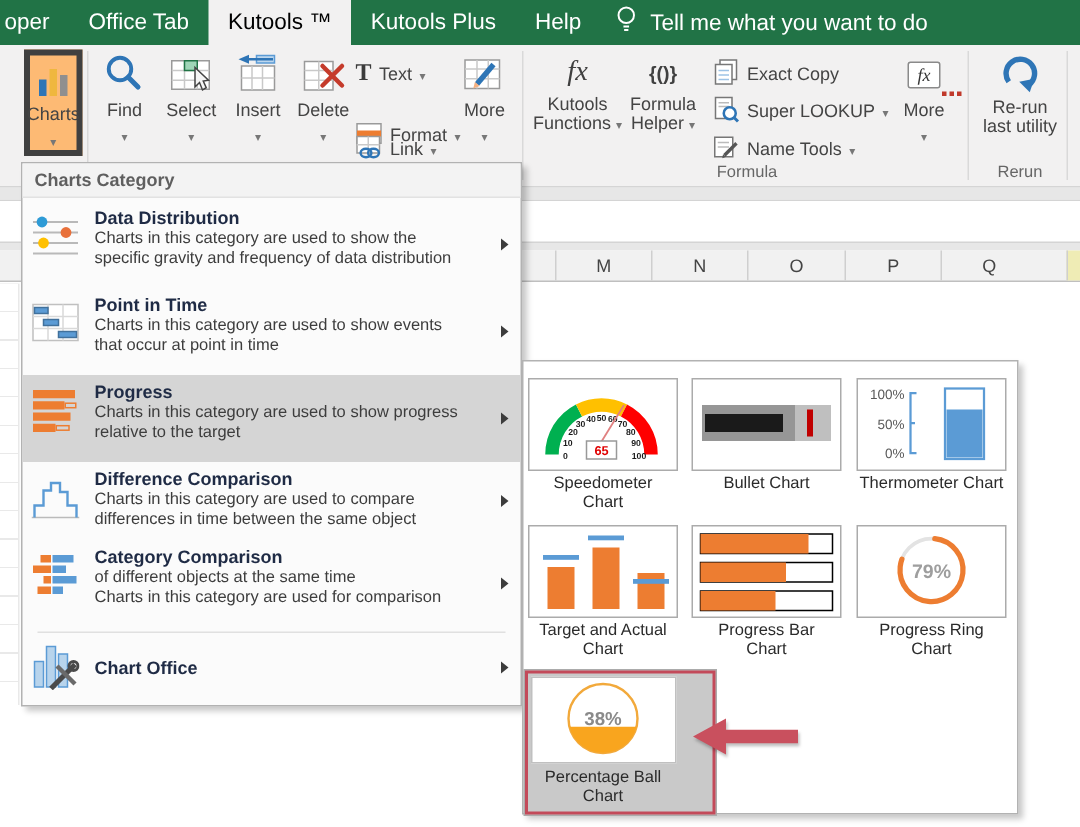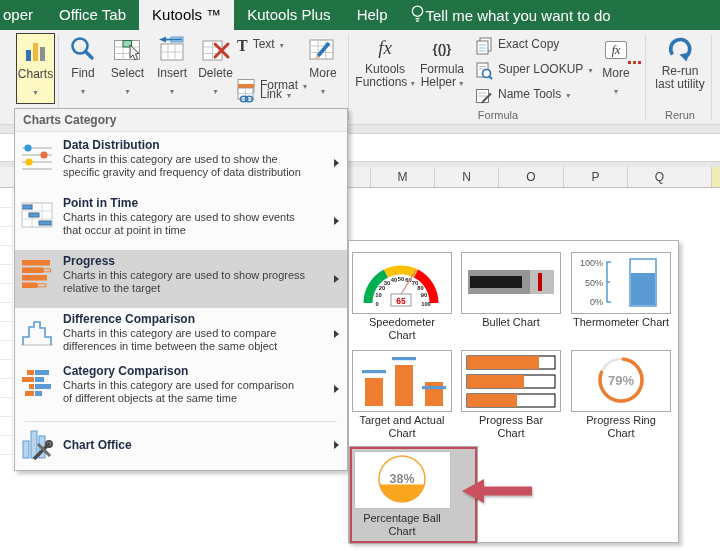--- a/index.html
+++ b/index.html
@@ -4,32 +4,32 @@
 <style>
   *{box-sizing:border-box;margin:0;padding:0}
   html,body{width:720px;height:551px}
   body{position:relative;font-family:"Liberation Sans",sans-serif;background:#fff;overflow:hidden;font-size:12px;color:#222}
 
   
   .titlebar{position:absolute;left:0;top:0;width:720px;height:30px;background:#217346;display:flex;color:#fff;font-size:15px;z-index:2}
   .tab{padding:0 13px;line-height:30px;white-space:nowrap;cursor:default}
   .tab.partial{padding-left:3px}
   .tab.active{background:#f2f1f1;color:#000000}
-  .tellme{display:flex;align-items:center;padding:0 10px}
+  .tellme{display:flex;align-items:center;gap:8px;padding:0 10px}
 
   
   .ribbon{position:absolute;left:0;top:30px;width:720px;height:95px;background:#f2f1f1;border-bottom:1px solid #d5d5d5;z-index:2}
   .rbtn{position:absolute;top:3px;height:71px;display:flex;flex-direction:column;align-items:center;color:#444;font-size:12px;cursor:default}
-  .rbtn.pressed{background:#fef9c3;border:1px solid #404040}
+  .rbtn.pressed{background:#fdba74;border:4px solid #404040}
   .ric{height:34px;display:flex;align-items:center;justify-content:center}
   .rlb{line-height:13px;text-align:center;white-space:nowrap}
   .chev{display:inline-block}
   .chev::after{content:"▾";font-size:8px;color:#777}
   .rbtn .chev{margin-top:3px}
-  .rrow{position:absolute;display:flex;gap:5px;height:24px;color:#444;font-size:12px;white-space:nowrap}
+  .rrow{position:absolute;display:flex;align-items:center;gap:5px;height:24px;color:#444;font-size:12px;white-space:nowrap}
   .vsep{position:absolute;top:4px;height:86px;width:1px;background:#d9d9d9}
   .glabel{position:absolute;top:79px;font-size:11px;color:#666;text-align:center}
   .gicon-text::before{content:"T";font-family:"Liberation Serif",serif;font-weight:bold;font-size:16px;color:#3b3b3b}
   .gicon-fx::before{content:"fx";font-family:"Liberation Serif",serif;font-style:italic;font-size:19px;color:#404040}
   .gicon-fh::before{content:"{()}";font-size:13px;font-weight:bold;color:#404040}
   .more2box{width:22px;height:18px;border:1px solid #8a8a8a;background:#fff;border-radius:2px;display:flex;align-items:center;justify-content:center}
   .more2box::before{content:"fx";font-family:"Liberation Serif",serif;font-style:italic;font-size:12px;color:#333}
   .reddots{position:absolute;width:3px;height:3px;background:#C0392B;box-shadow:5px 0 0 #C0392B,10px 0 0 #C0392B}
 
   
@@ -394,22 +394,22 @@
           <g fill="#5B9BD5">
             <rect x="14" y="3" width="14" height="5"></rect>
             <rect x="14" y="10" width="9" height="5"></rect>
             <rect x="14" y="17" width="16" height="5"></rect>
             <rect x="14" y="24" width="7" height="5"></rect>
           </g>
         </svg>
     </span>
     <span class="mtext">
       <div class="mtitle">Category Comparison</div>
+      <div class="mdesc">of different objects at the same time</div>
       <div class="mdesc">Charts in this category are used for comparison</div>
-      <div class="mdesc">of different objects at the same time</div>
     </span>
     <span class="marrow"></span>
   </div>
 
   <div class="msep"></div>
 
   <div class="mtools">
     <span class="micon" style="margin-top:0">
       <svg width="32" height="32" viewBox="0 0 32 32">
           <rect x="2" y="13" width="6" height="17" fill="#B8D4EC" stroke="#5B9BD5"></rect>

